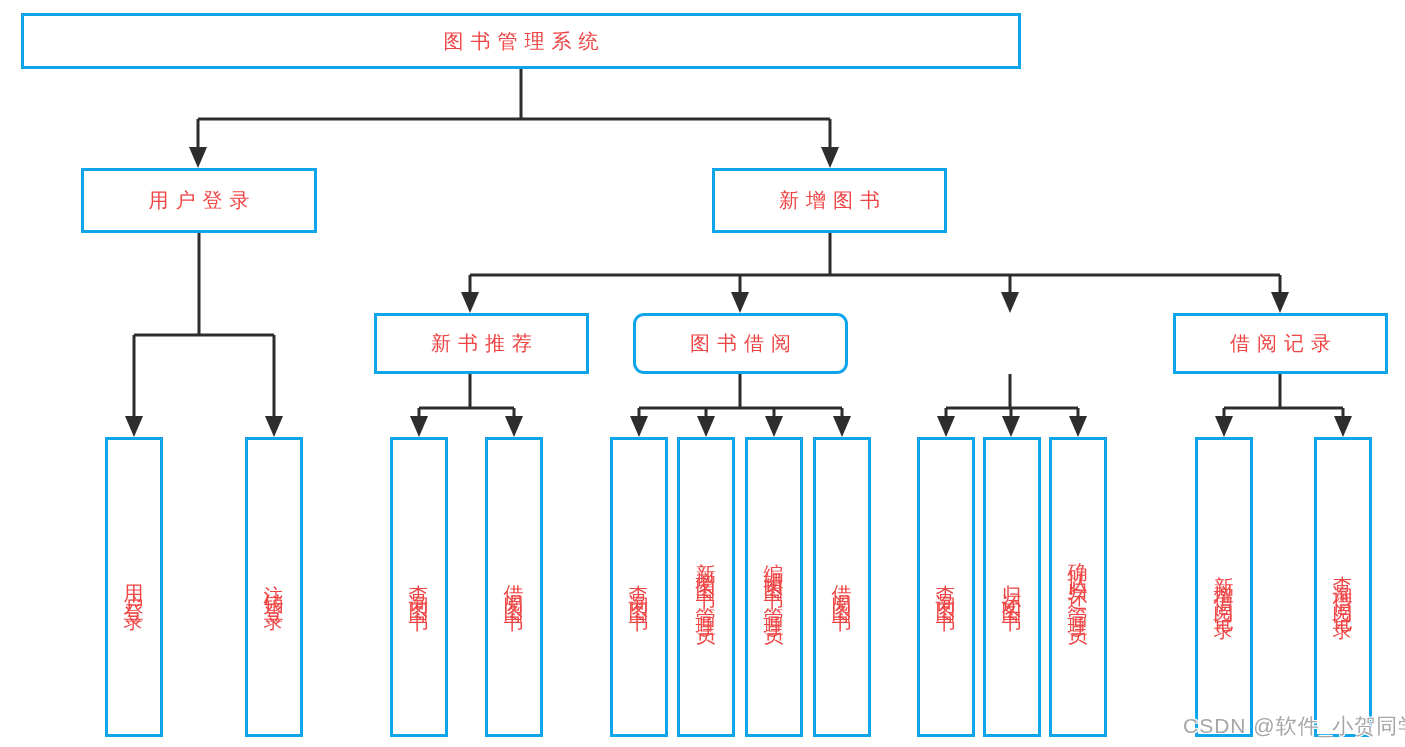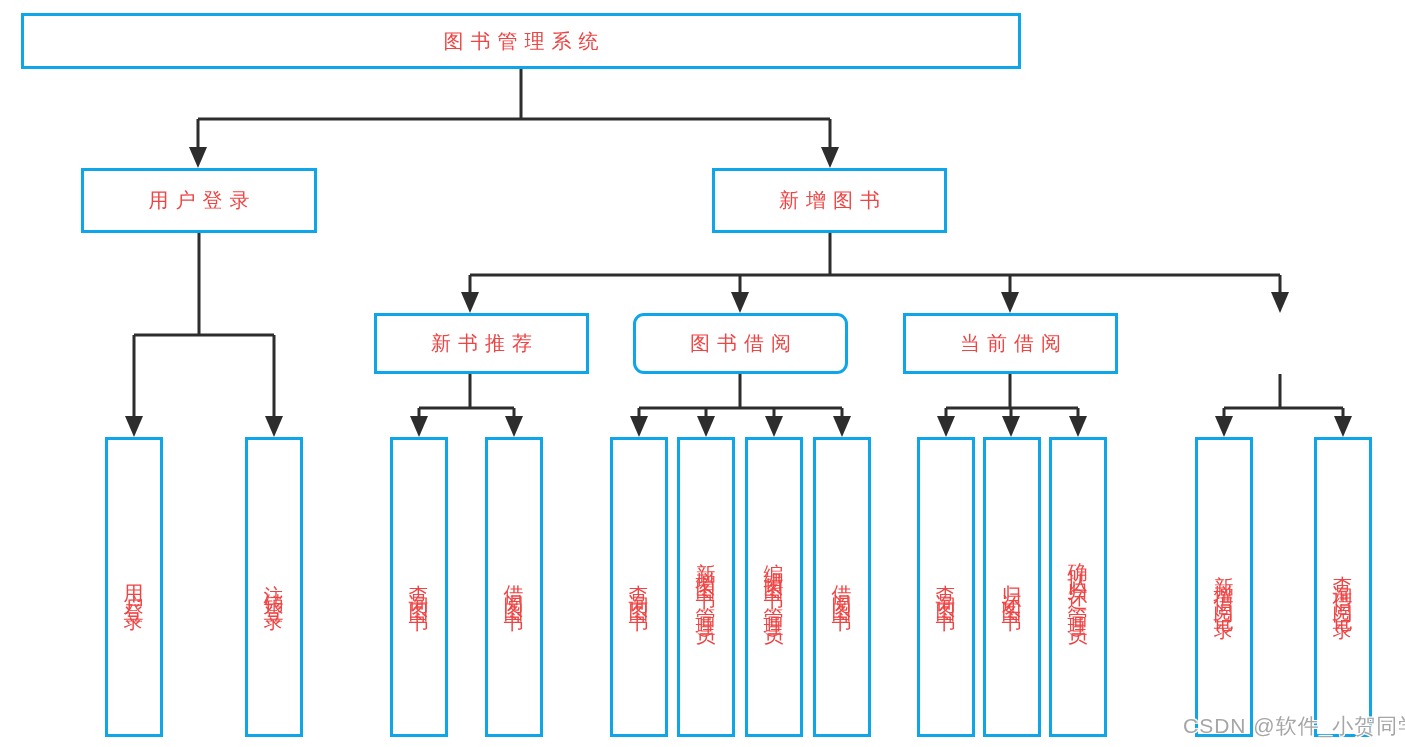--- a/index.html
+++ b/index.html
@@ -117,22 +117,22 @@
   <div class="node hbox" style="left:712px; top:168px; width:235px; height:65px;">
     <span>新增图书</span>
   </div>
 
   <div class="node hbox" style="left:363px; top:313px; width:215px; height:61px;margin-left:11px;">
     <span>新书推荐</span>
   </div>
   <div class="node hbox" style="left:633px; top:313px; width:215px; height:61px;border-radius:11px;">
     <span>图书借阅</span>
   </div>
-  <div class="node hbox" style="left:903px; top:313px; width:215px; height:61px;">
-    <span>当前借阅</span>
+  <div class="node hbox" style="left:1173px; top:313px; width:215px; height:61px;">
+    <span>借阅记录</span>
   </div>
 
   <div class="node vbox" style="left:105px;">
     <span class="vtext">用户登录</span>
   </div>
   <div class="node vbox" style="left:245px;">
     <span class="vtext">注销登录</span>
   </div>
 
   <div class="node vbox" style="left:390px;">

